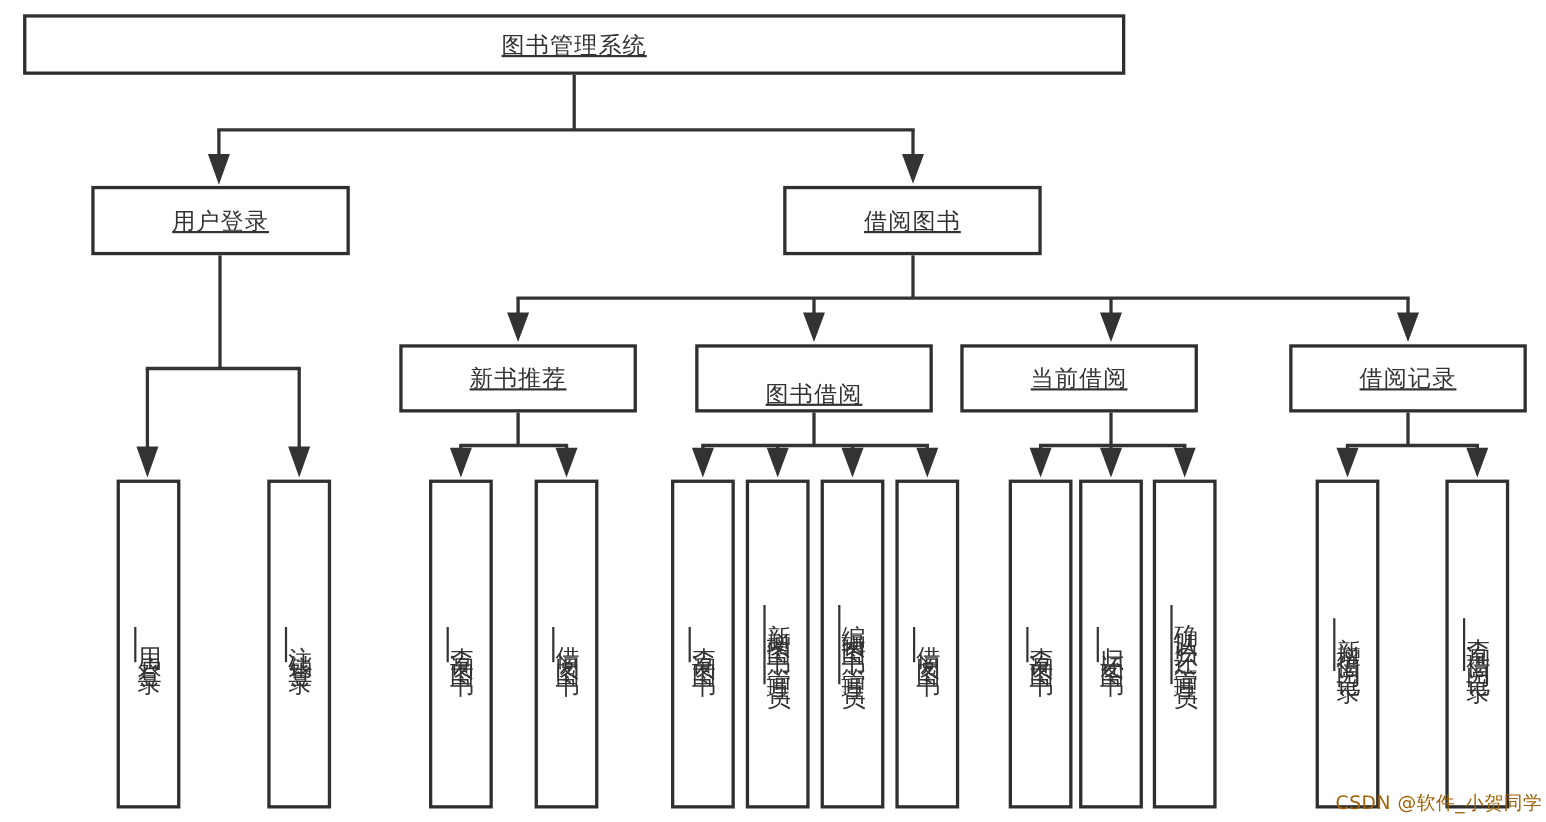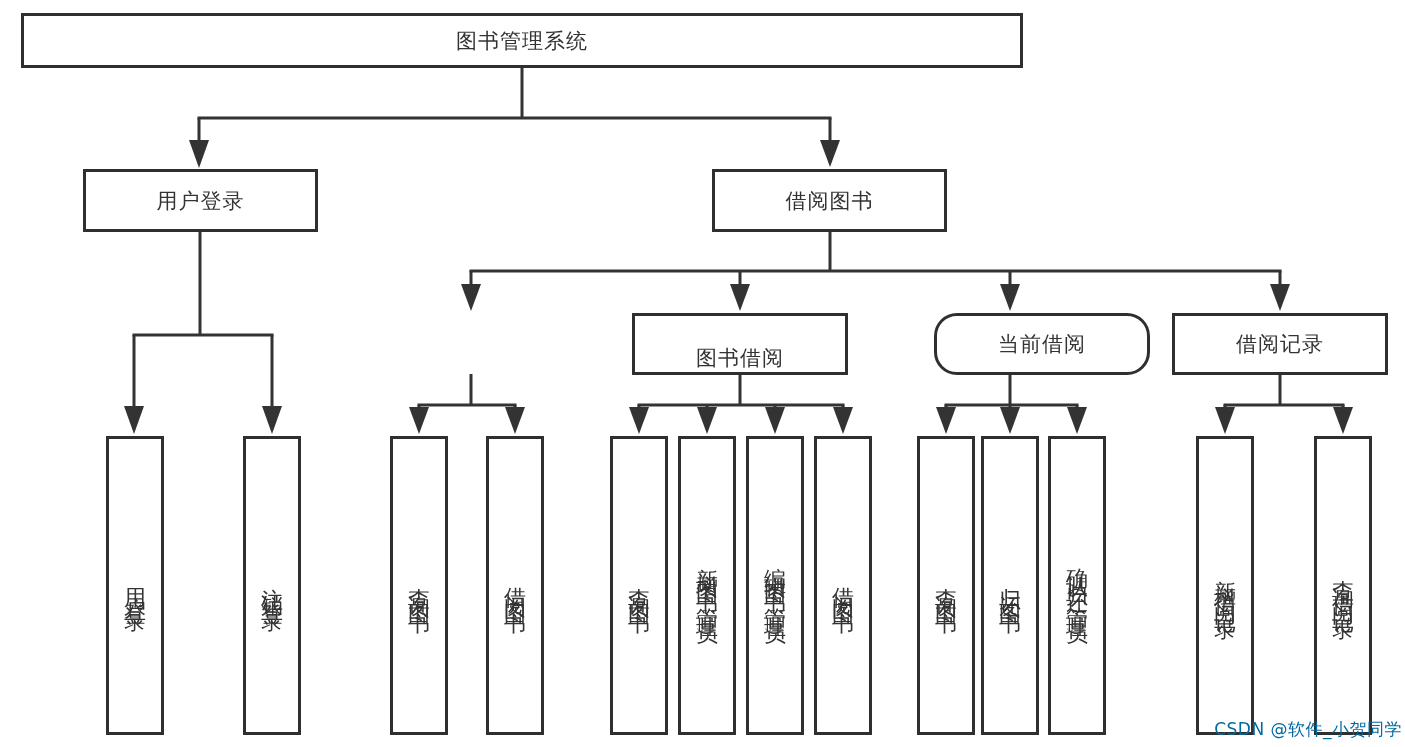--- a/index.html
+++ b/index.html
@@ -11,39 +11,40 @@
     overflow:hidden;
   }
   .connectors{position:absolute;left:0;top:0;width:1405px;height:747px;}
   .box{
     position:absolute;
     box-sizing:border-box;
     border:3px solid #2f2f2f;
     background:#ffffff;
     display:flex;align-items:center;justify-content:center;
     color:#333333;
+    text-decoration:underline;
   }
   .h-box{font-size:21px;letter-spacing:1px;white-space:nowrap;}
   .root{left:21px;top:13px;width:1002px;height:55px;}
   .lvl1{height:63px;top:169px;width:235px;}
   .lvl2{height:62px;top:313px;width:216px;}
   .leaf{top:436px;width:58px;height:299px;}
   .leaf .v-label{
     writing-mode:vertical-rl;
     text-orientation:mixed;
     font-size:22px;
     line-height:1;
     letter-spacing:8px;
     color:#333333;
   }
   .watermark{
     position:absolute;
     right:3px;bottom:6px;
     font-size:17px;
-    color:#0369a1;
+    color:#a16207;
     letter-spacing:0.5px;
     white-space:nowrap;
   }
 </style>
 </head>
 <body>
 
 <div class="canvas">
 
   <svg class="connectors" viewBox="0 0 1405 747" xmlns="http://www.w3.org/2000/svg">
@@ -122,24 +123,27 @@
     <span>图书管理系统</span>
   </div>
 
   <div class="box h-box lvl1" style="left:83px;">
     <span>用户登录</span>
   </div>
   <div class="box h-box lvl1" style="left:712px;">
     <span>借阅图书</span>
   </div>
 
+  <div class="box h-box lvl2" style="left:363px;">
+    <span>新书推荐</span>
+  </div>
   <div class="box h-box lvl2" style="left:632px;align-items:flex-end;">
     <span>图书借阅</span>
   </div>
-  <div class="box h-box lvl2" style="left:934px;border-radius:23px;">
+  <div class="box h-box lvl2" style="left:873px;">
     <span>当前借阅</span>
   </div>
   <div class="box h-box lvl2" style="left:1172px;">
     <span>借阅记录</span>
   </div>
 
   <div class="box leaf" style="left:106px;">
     <span class="v-label">用户登录</span>
   </div>
   <div class="box leaf" style="left:243px;">

